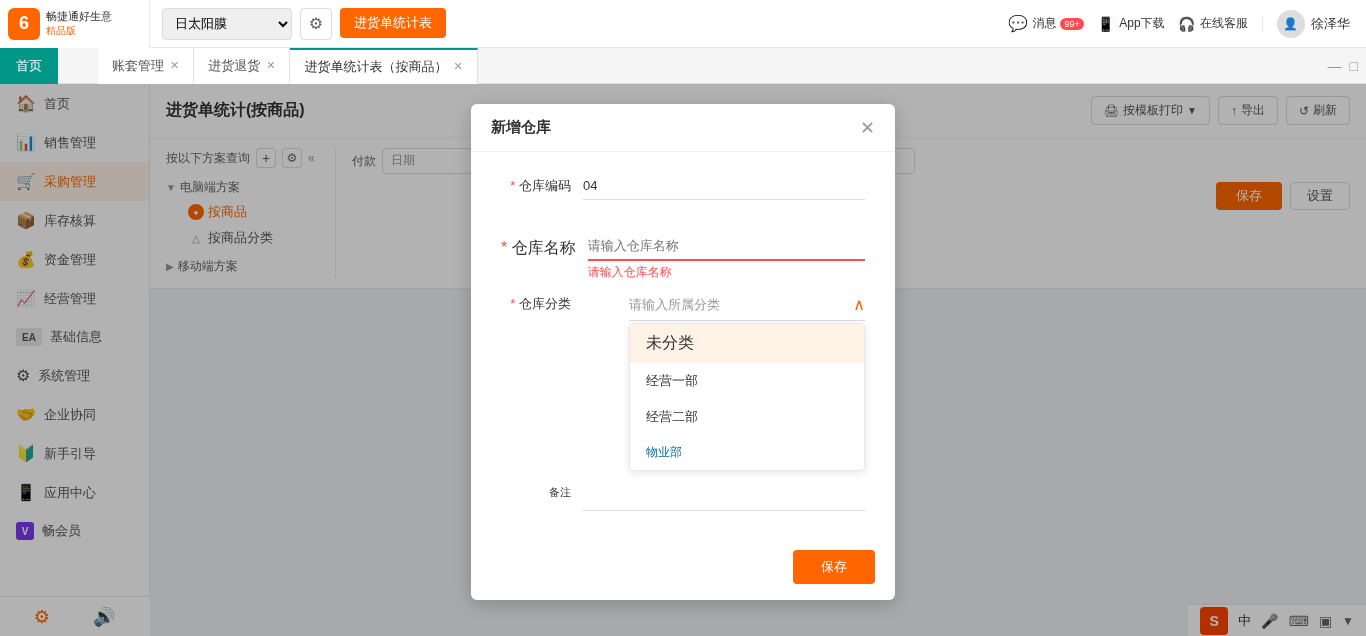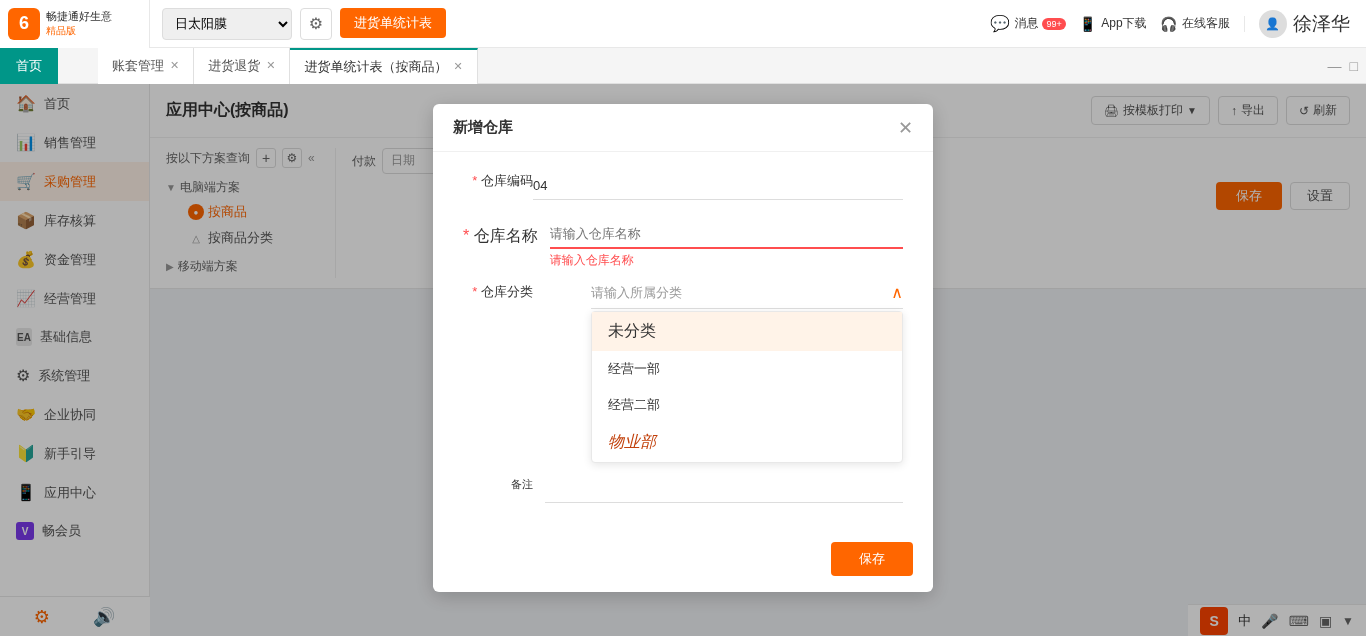--- a/index.html
+++ b/index.html
@@ -36,21 +36,21 @@
       <span style="font-size:14px;">📱</span>
       <span style="font-size:12px;color:#333;">App下载</span>
     </div>
     <div style="display:flex;align-items:center;gap:4px;cursor:pointer;">
       <span style="font-size:14px;">🎧</span>
       <span style="font-size:12px;color:#333;">在线客服</span>
     </div>
     <div style="width:1px;height:16px;background:#e8e8e8;"></div>
     <div style="display:flex;align-items:center;gap:6px;cursor:pointer;">
       <div style="width:28px;height:28px;background:#ddd;border-radius:50%;display:flex;align-items:center;justify-content:center;font-size:12px;color:#666;">👤</div>
-      <span style="font-size:19px;color:#333;">徐泽华</span>
+      <span style="font-size:13px;color:#333;">徐泽华</span>
     </div>
   </div>
 </div>
 
 <div style="display:flex;align-items:center;background:#f5f5f5;height:36px;border-bottom:1px solid #e0e0e0;">
   <div style="display:flex;align-items:center;padding:0 16px;height:36px;background:#009688;color:#fff;cursor:pointer;font-size:13px;">
     <span>首页</span>
   </div>
   <div style="display:flex;align-items:center;padding:0 14px;height:36px;border-right:1px solid #e0e0e0;cursor:pointer;font-size:13px;color:#555;gap:6px;background:#fff;margin-left:40px;">
     <span>账套管理</span>
@@ -91,21 +91,21 @@
     </div>
     <div style="display:flex;align-items:center;padding:10px 16px;cursor:pointer;color:#555;font-size:13px;gap:8px;">
       <span style="font-size:16px;">💰</span>
       <span>资金管理</span>
     </div>
     <div style="display:flex;align-items:center;padding:10px 16px;cursor:pointer;color:#555;font-size:13px;gap:8px;">
       <span style="font-size:16px;">📈</span>
       <span>经营管理</span>
     </div>
     <div style="display:flex;align-items:center;padding:10px 16px;cursor:pointer;color:#555;font-size:13px;gap:8px;">
-      <span style="width:16px;height:18px;background:#e8e8e8;border-radius:3px;display:flex;align-items:center;justify-content:center;font-size:10px;font-weight:bold;color:#555;">EA</span>
+      <span style="width:26px;height:18px;background:#e8e8e8;border-radius:3px;display:flex;align-items:center;justify-content:center;font-size:10px;font-weight:bold;color:#555;">EA</span>
       <span>基础信息</span>
     </div>
     <div style="display:flex;align-items:center;padding:10px 16px;cursor:pointer;color:#555;font-size:13px;gap:8px;">
       <span style="font-size:16px;">⚙</span>
       <span>系统管理</span>
     </div>
     <div style="display:flex;align-items:center;padding:10px 16px;cursor:pointer;color:#555;font-size:13px;gap:8px;">
       <span style="font-size:16px;">🤝</span>
       <span>企业协同</span>
     </div>
@@ -124,21 +124,21 @@
 
     <div style="position:absolute;bottom:0;left:0;width:150px;height:40px;background:#fff;border-top:1px solid #e8e8e8;display:flex;align-items:center;justify-content:space-around;padding:0 12px;">
       <span style="font-size:18px;cursor:pointer;color:#ff6600;">⚙</span>
       <span style="font-size:18px;cursor:pointer;color:#999;">🔊</span>
     </div>
   </div>
 
   <div style="flex:1;background:#f0f2f5;overflow:hidden;position:relative;">
 
     <div style="background:#fff;padding:12px 16px;display:flex;align-items:center;justify-content:space-between;border-bottom:1px solid #f0f0f0;">
-      <h1 style="font-size:16px;font-weight:600;color:#333;">应用中心(按商品)</h1>
+      <h1 style="font-size:16px;font-weight:600;color:#333;">进货单统计(按商品)</h1>
       <div style="display:flex;gap:8px;align-items:center;">
         <button style="display:flex;align-items:center;gap:4px;padding:5px 12px;border:1px solid #ddd;border-radius:4px;background:#fff;cursor:pointer;font-size:12px;color:#555;">
           <span>🖨</span>
           <span>按模板打印</span>
           <span style="font-size:10px;">▼</span>
         </button>
         <button style="display:flex;align-items:center;gap:4px;padding:5px 12px;border:1px solid #ddd;border-radius:4px;background:#fff;cursor:pointer;font-size:12px;color:#555;">
           <span>↑</span>
           <span>导出</span>
         </button>
@@ -223,30 +223,30 @@
         <span style="font-size:12px;color:#999;">用[方案]来灵活设置查询字段及汇总方式</span>
       </div>
       <div style="display:flex;align-items:center;gap:8px;">
         <span style="width:16px;height:16px;border-radius:50%;background:#ff6600;color:#fff;font-size:10px;display:flex;align-items:center;justify-content:center;">●</span>
         <span style="font-size:12px;color:#999;">用[过滤]条件来缩小分析范围</span>
       </div>
     </div>
   </div>
 
   <div style="position:absolute;top:0;left:0;right:0;bottom:0;background:rgba(0,0,0,0.3);z-index:200;display:flex;justify-content:center;align-items:flex-start;padding-top:20px;">
-    <div style="background:#fff;border-radius:6px;width:500px;box-shadow:0 4px 20px rgba(0,0,0,0.2);position:relative;">
+    <div style="background:#fff;border-radius:6px;width:424px;box-shadow:0 4px 20px rgba(0,0,0,0.2);position:relative;">
 
       <div style="display:flex;align-items:center;justify-content:space-between;padding:14px 20px;border-bottom:1px solid #f0f0f0;">
         <span style="font-size:15px;font-weight:600;color:#333;">新增仓库</span>
         <span style="cursor:pointer;color:#999;font-size:18px;line-height:1;">✕</span>
       </div>
 
       <div style="padding:20px 30px 10px;">
 
-        <div style="display:flex;align-items:flex-start;margin-bottom:20px;">
+        <div style="display:flex;align-items:center;margin-bottom:32px;gap:12px;">
           <label style="font-size:13px;color:#333;min-width:70px;text-align:right;">
             <span style="color:#ff4d4f;">*</span> <span>仓库编码</span>
           </label>
           <div style="flex:1;">
             <input type="text" value="04" style="width: 100%; border-top: none; border-right: none; border-left: none; border-image: initial; border-bottom: 1px solid rgb(221, 221, 221); padding: 6px 0px; font-size: 13px; outline: none; color: rgb(51, 51, 51);">
           </div>
         </div>
 
         <div style="display:flex;align-items:flex-start;margin-bottom:8px;gap:12px;">
           <label style="font-size:16px;color:#333;min-width:70px;text-align:right;padding-top:6px;">
@@ -265,21 +265,21 @@
           <div style="flex:1;padding-left:46px;">
             <div style="display:flex;align-items:center;border:none;border-bottom:1px solid #ddd;padding:6px 0;font-size:13px;cursor:pointer;justify-content:space-between;">
               <span style="color:#999;">请输入所属分类</span>
               <span style="color:#ff6600;font-size:16px;">∧</span>
             </div>
 
             <div style="background:#fff;border:1px solid #e8e8e8;border-radius:4px;box-shadow:0 2px 8px rgba(0,0,0,0.1);margin-top:2px;">
               <div style="padding:9px 16px;cursor:pointer;font-size:16px;color:#333;background:#fff3e8;">未分类</div>
               <div style="padding:9px 16px;cursor:pointer;font-size:13px;color:#333;">经营一部</div>
               <div style="padding:9px 16px;cursor:pointer;font-size:13px;color:#333;">经营二部</div>
-              <div style="padding:9px 16px;cursor:pointer;font-size:16px;color:#c2410c;font-style:italic;">物业部</div>
+              <div style="padding:9px 16px;cursor:pointer;font-size:12px;color:#0369a1;">物业部</div>
             </div>
           </div>
         </div>
 
         <div style="display:flex;align-items:flex-start;margin-bottom:16px;gap:12px;margin-top:8px;">
           <label style="font-size:11px;color:#333;min-width:70px;text-align:right;padding-top:6px;">备注</label>
           <div style="flex:1;">
             <textarea style="width: 100%; border-top: none; border-right: none; border-left: none; border-image: initial; border-bottom: 1px solid rgb(221, 221, 221); padding: 6px 0px; font-size: 13px; outline: none; resize: none; height: 32px; color: rgb(153, 153, 153);"></textarea>
           </div>
         </div>

